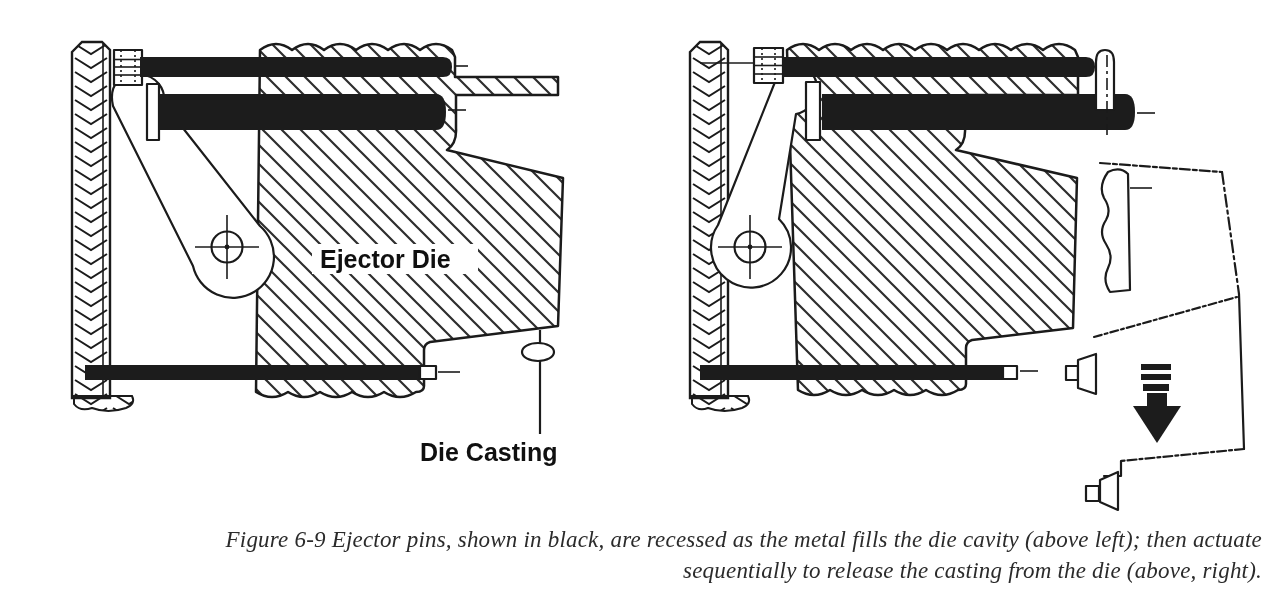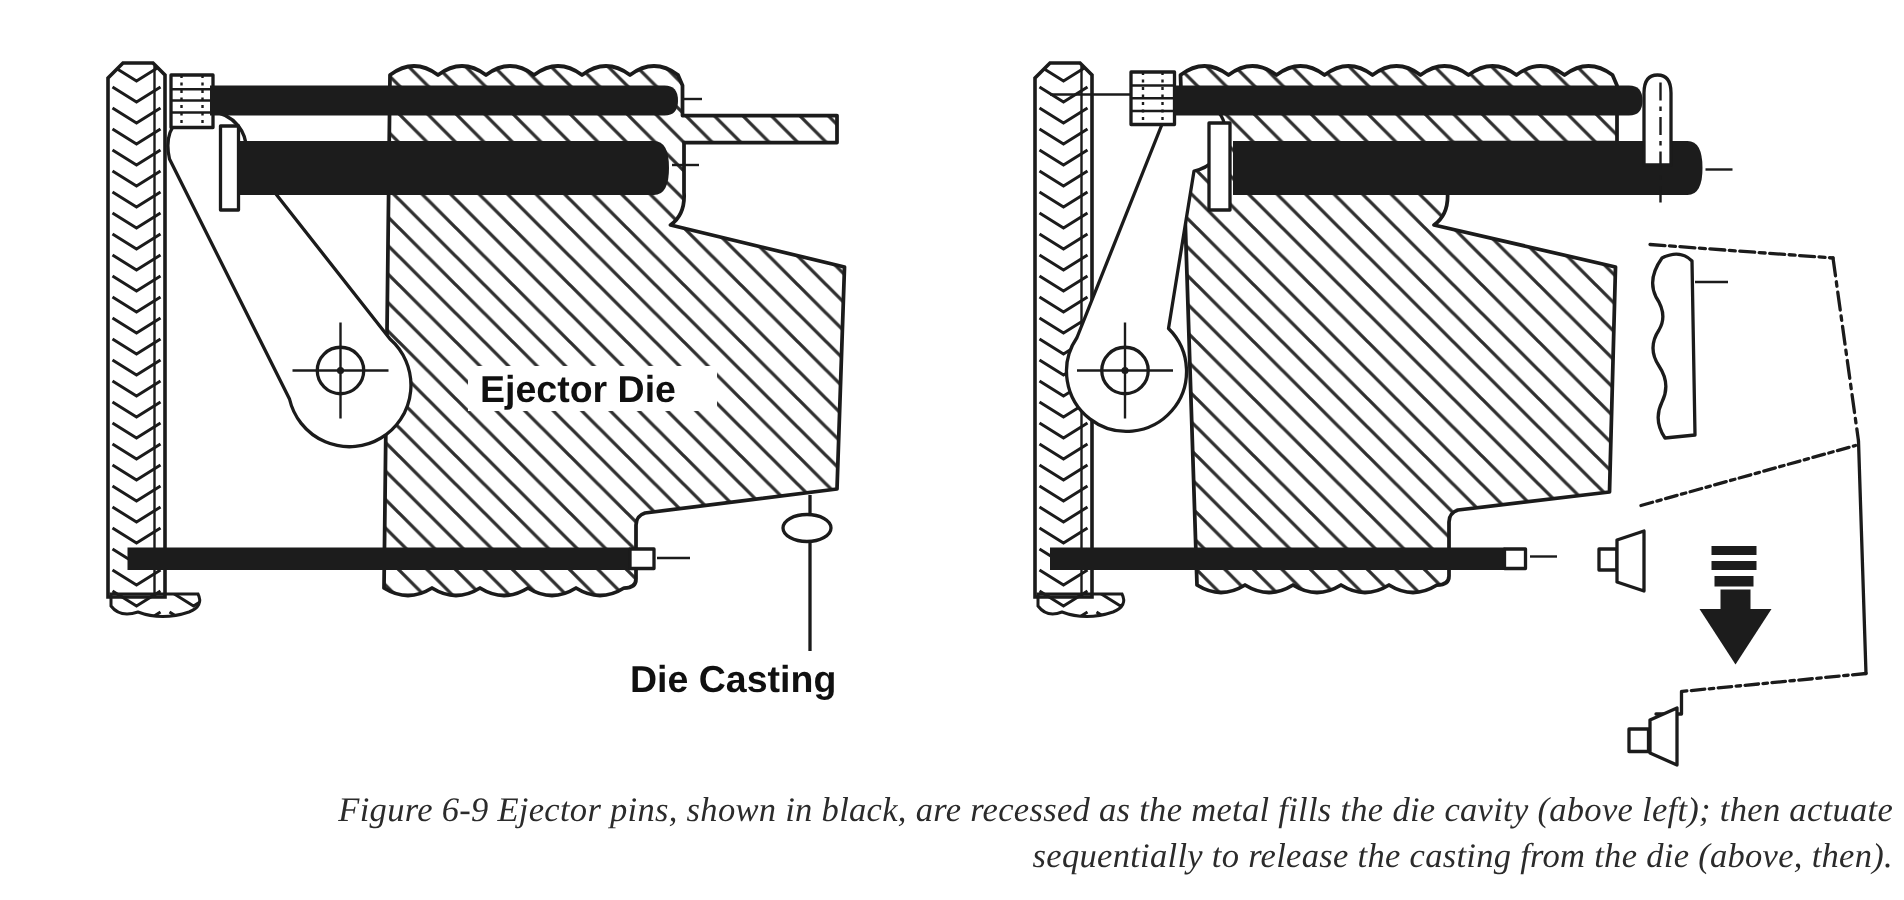--- a/index.html
+++ b/index.html
@@ -133,15 +133,15 @@
       <rect x="1141" y="374" width="30" height="6" class="pin"></rect>
       <rect x="1143" y="384" width="26" height="7" class="pin"></rect>
       <rect x="1147" y="393" width="20" height="13" class="pin"></rect>
       <polygon points="1133,406 1181,406 1157,443" class="pin"></polygon>
     </g>
   </g>
 </svg>
 
 <div class="caption">
   <p>Figure 6-9 Ejector pins, shown in black, are recessed as the metal fills the die cavity (above left); then actuate</p>
-  <p>sequentially to release the casting from the die (above, then).</p>
+  <p>sequentially to release the casting from the die (above, right).</p>
 </div>
 </div>
 
 </body></html>

